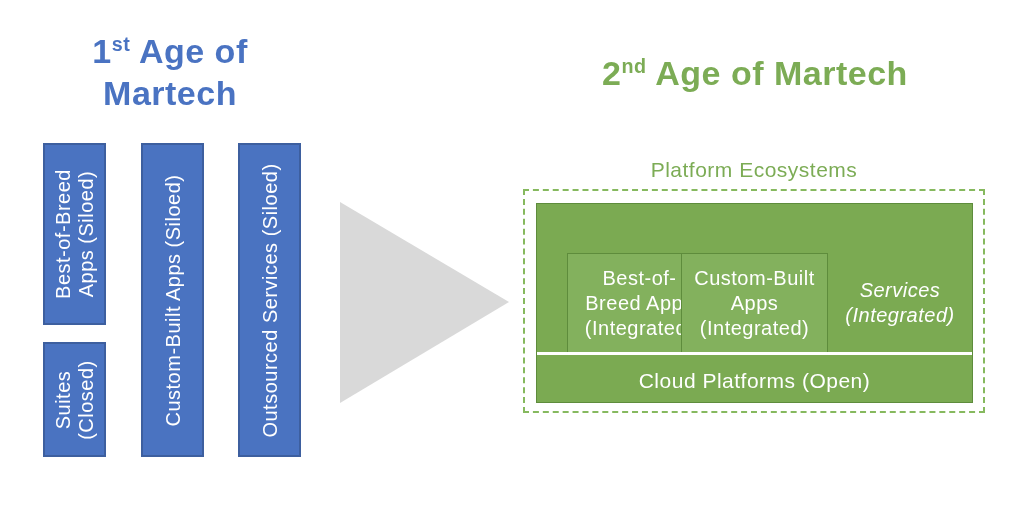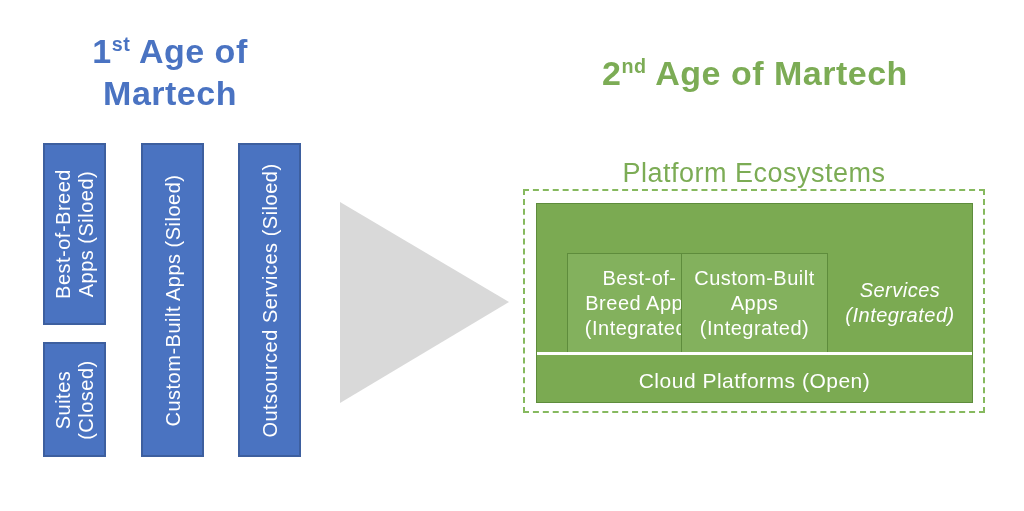--- a/index.html
+++ b/index.html
@@ -30,21 +30,21 @@
   .bar-outsourced{left:238px;top:143px;width:63px;height:314px;}
   
   .arrow{
     position:absolute;left:340px;top:202px;width:0;height:0;
     border-top:100px solid transparent;border-bottom:101px solid transparent;
     border-left:169px solid #d9d9d9;
   }
   
   .eco-label{
     position:absolute;left:523px;top:158px;width:462px;text-align:center;
-    color:#7cac55;font-size:27px;letter-spacing:0.5px;
+    color:#7cac55;font-size:21px;letter-spacing:0.5px;
   }
   .dashed-box{
     position:absolute;left:523px;top:189px;width:462px;height:224px;
     border:2px dashed #86b95e;box-sizing:border-box;
   }
   .main-box{
     position:absolute;left:11px;top:12px;width:437px;height:200px;
     background:#7baa52;border:1px solid #5e8c3c;box-sizing:border-box;
   }
   .inner-box{

